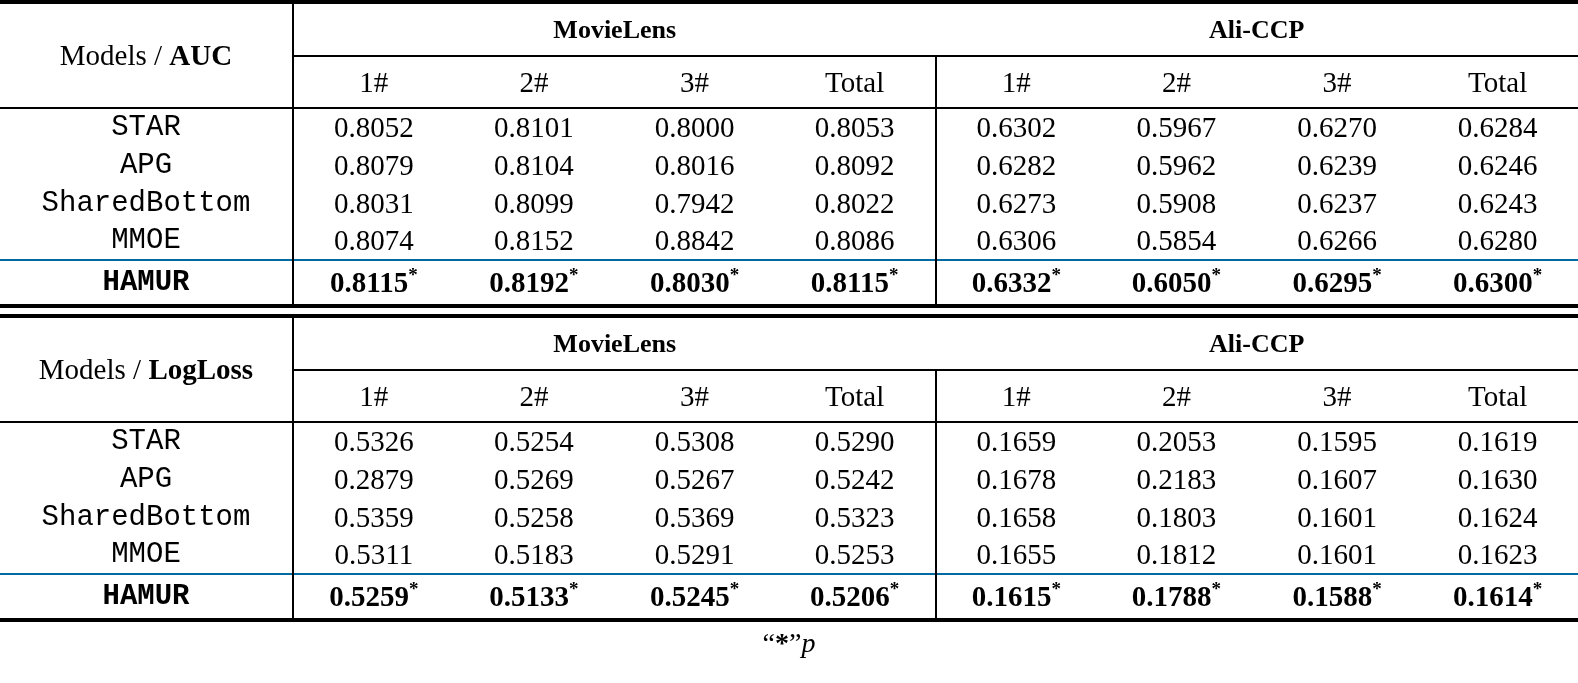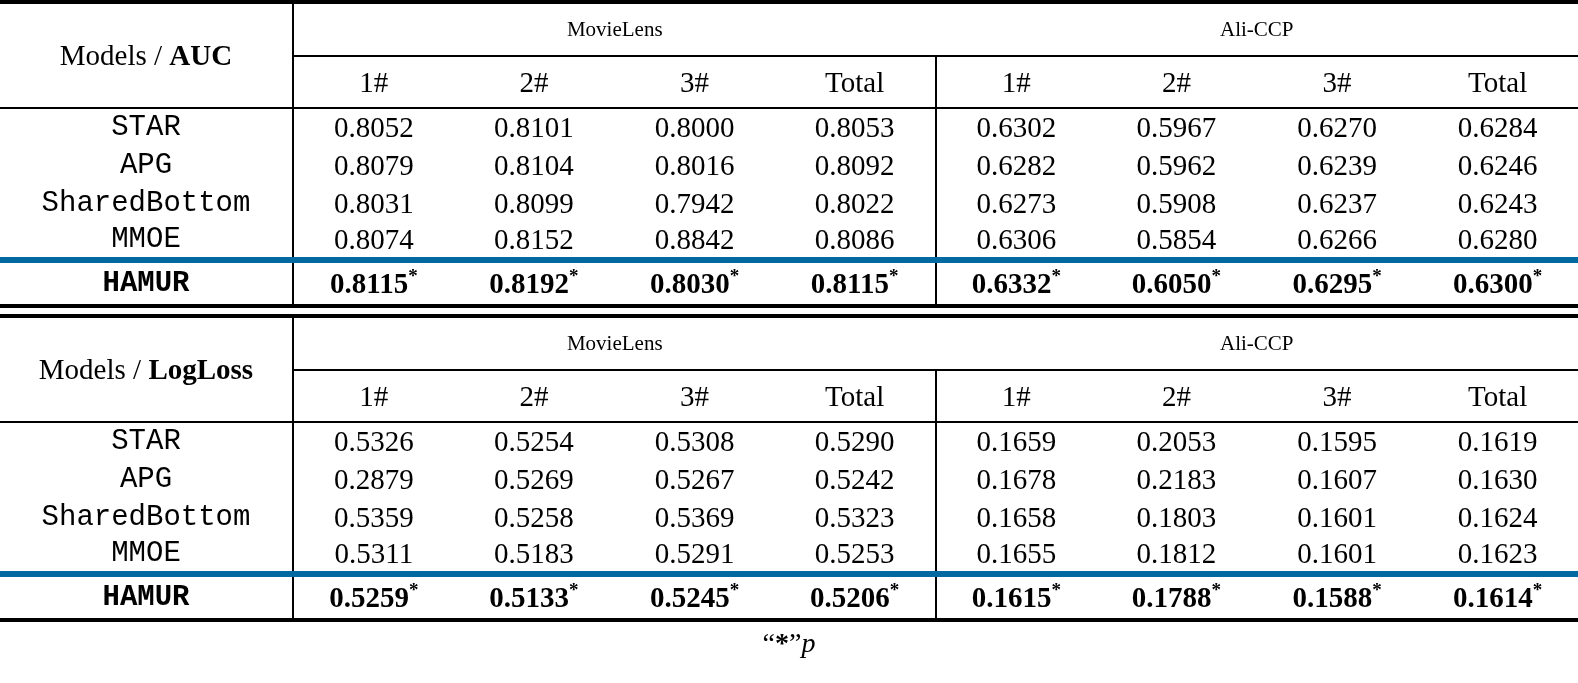--- a/index.html
+++ b/index.html
@@ -33,36 +33,36 @@
   }
   
   .models-cell {
     border-right: 2px solid #000;
     border-bottom: 2px solid #000;
     font-size: 29px;
   }
   .metric-bold { font-weight: bold; }
   
   .group-cell {
-    font-weight: normal;
-    font-size: 21px;
+    font-weight: bold;
+    font-size: 26px;
     height: 54px;
     border-bottom: 2px solid #000;
   }
   
   .sub-row th {
     height: 52px;
     border-bottom: 2px solid #000;
   }
   
   .group-sep { border-left: 2px solid #000; }
   tbody td { height: 38px; }
   td.model-cell { border-right: 2px solid #000; font-family: Liberation Mono, monospace; }
   tr.best-row td {
-    border-top: 6px solid #0369a1;
+    border-top: 2px solid #0369a1;
     font-weight: bold;
     height: 46px;
   }
   sup.star {
     font-weight: bold;
     font-size: 19px;
     line-height: 0;
     vertical-align: super;
   }
   .footnote {

